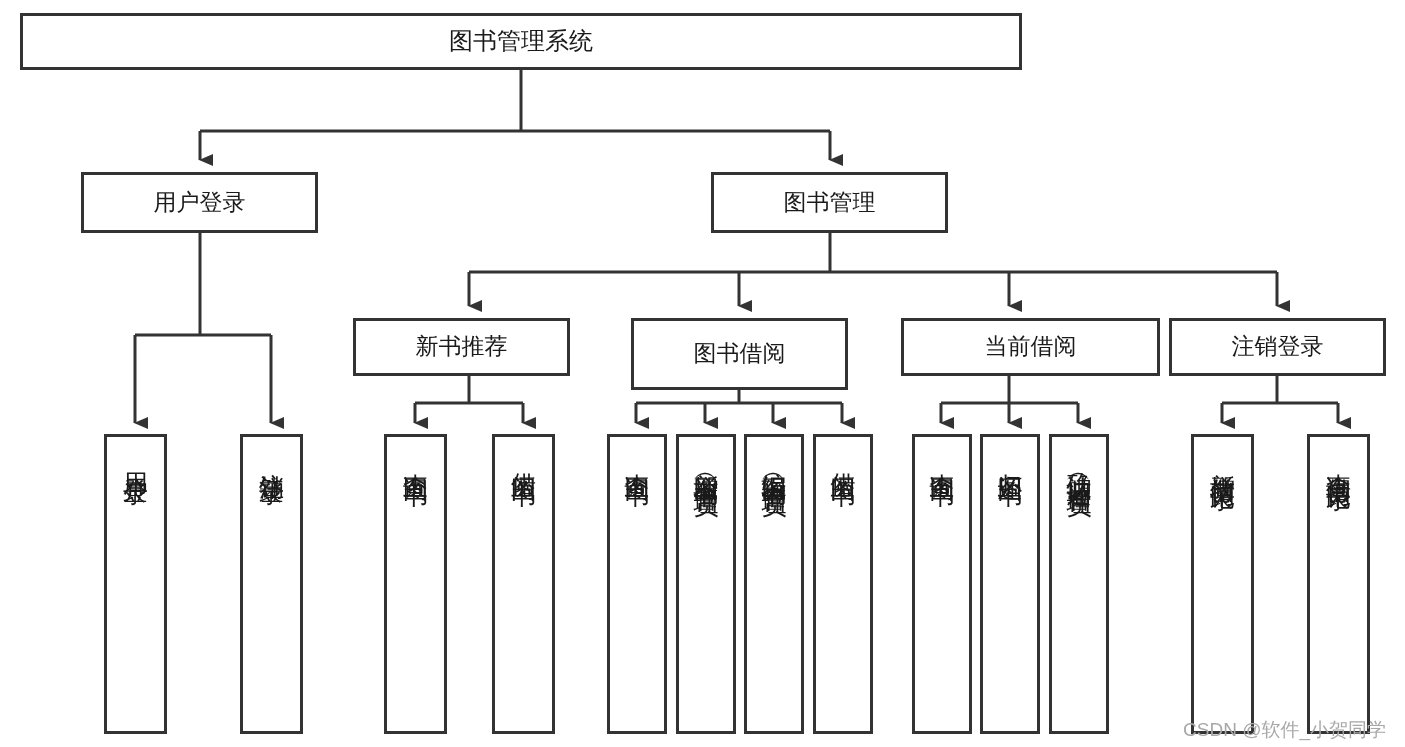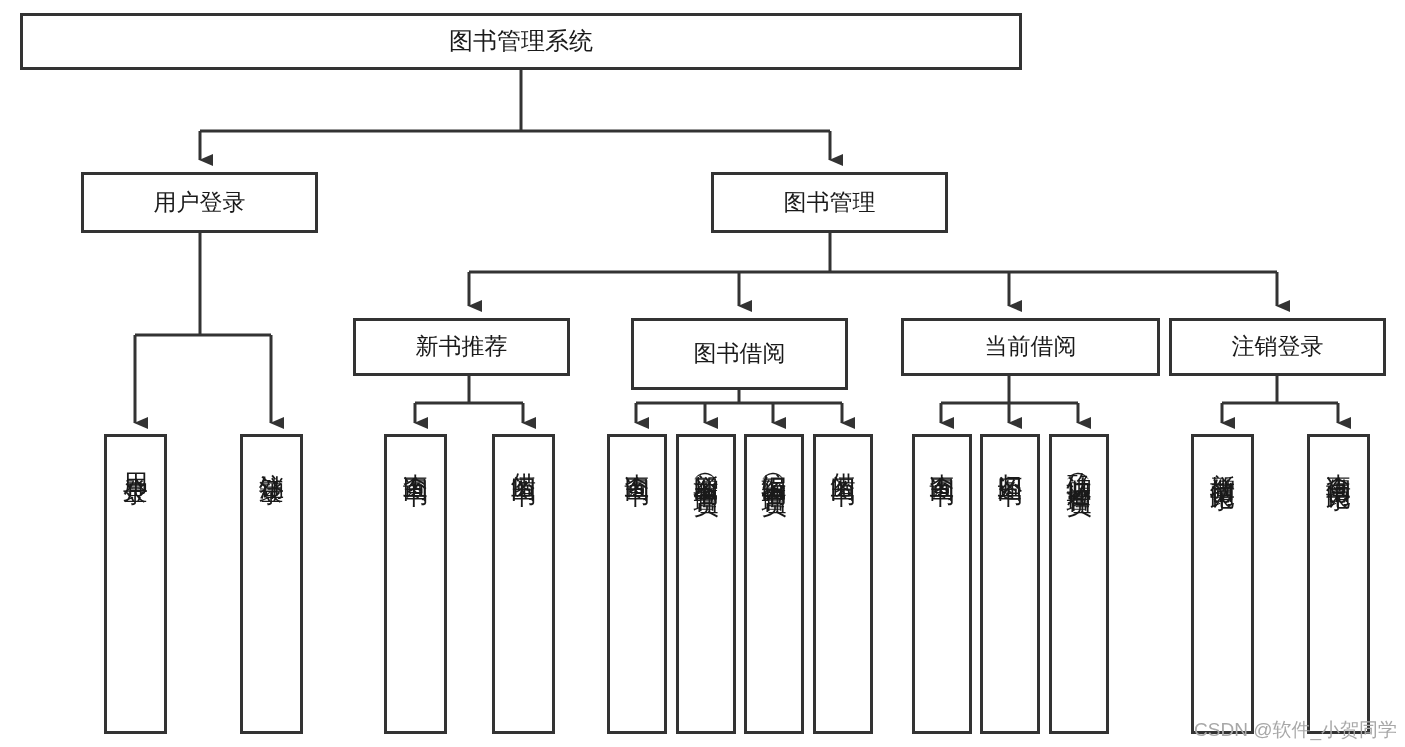--- a/index.html
+++ b/index.html
@@ -56,21 +56,21 @@
     font-size: 25px;
     letter-spacing: 3px;
     line-height: 1;
   }
   .node.root .label {
     font-size: 24px;
     text-align: right;
   }
   #watermark {
     position: absolute;
-    right: 8px;
+    right: 19px;
     bottom: 4px;
     font-size: 19px;
     color: #a8a8a8;
     z-index: 5;
     white-space: nowrap;
     font-family: "Liberation Sans", "DejaVu Sans", sans-serif;
   }
 </style>
 </head>
 <body>

